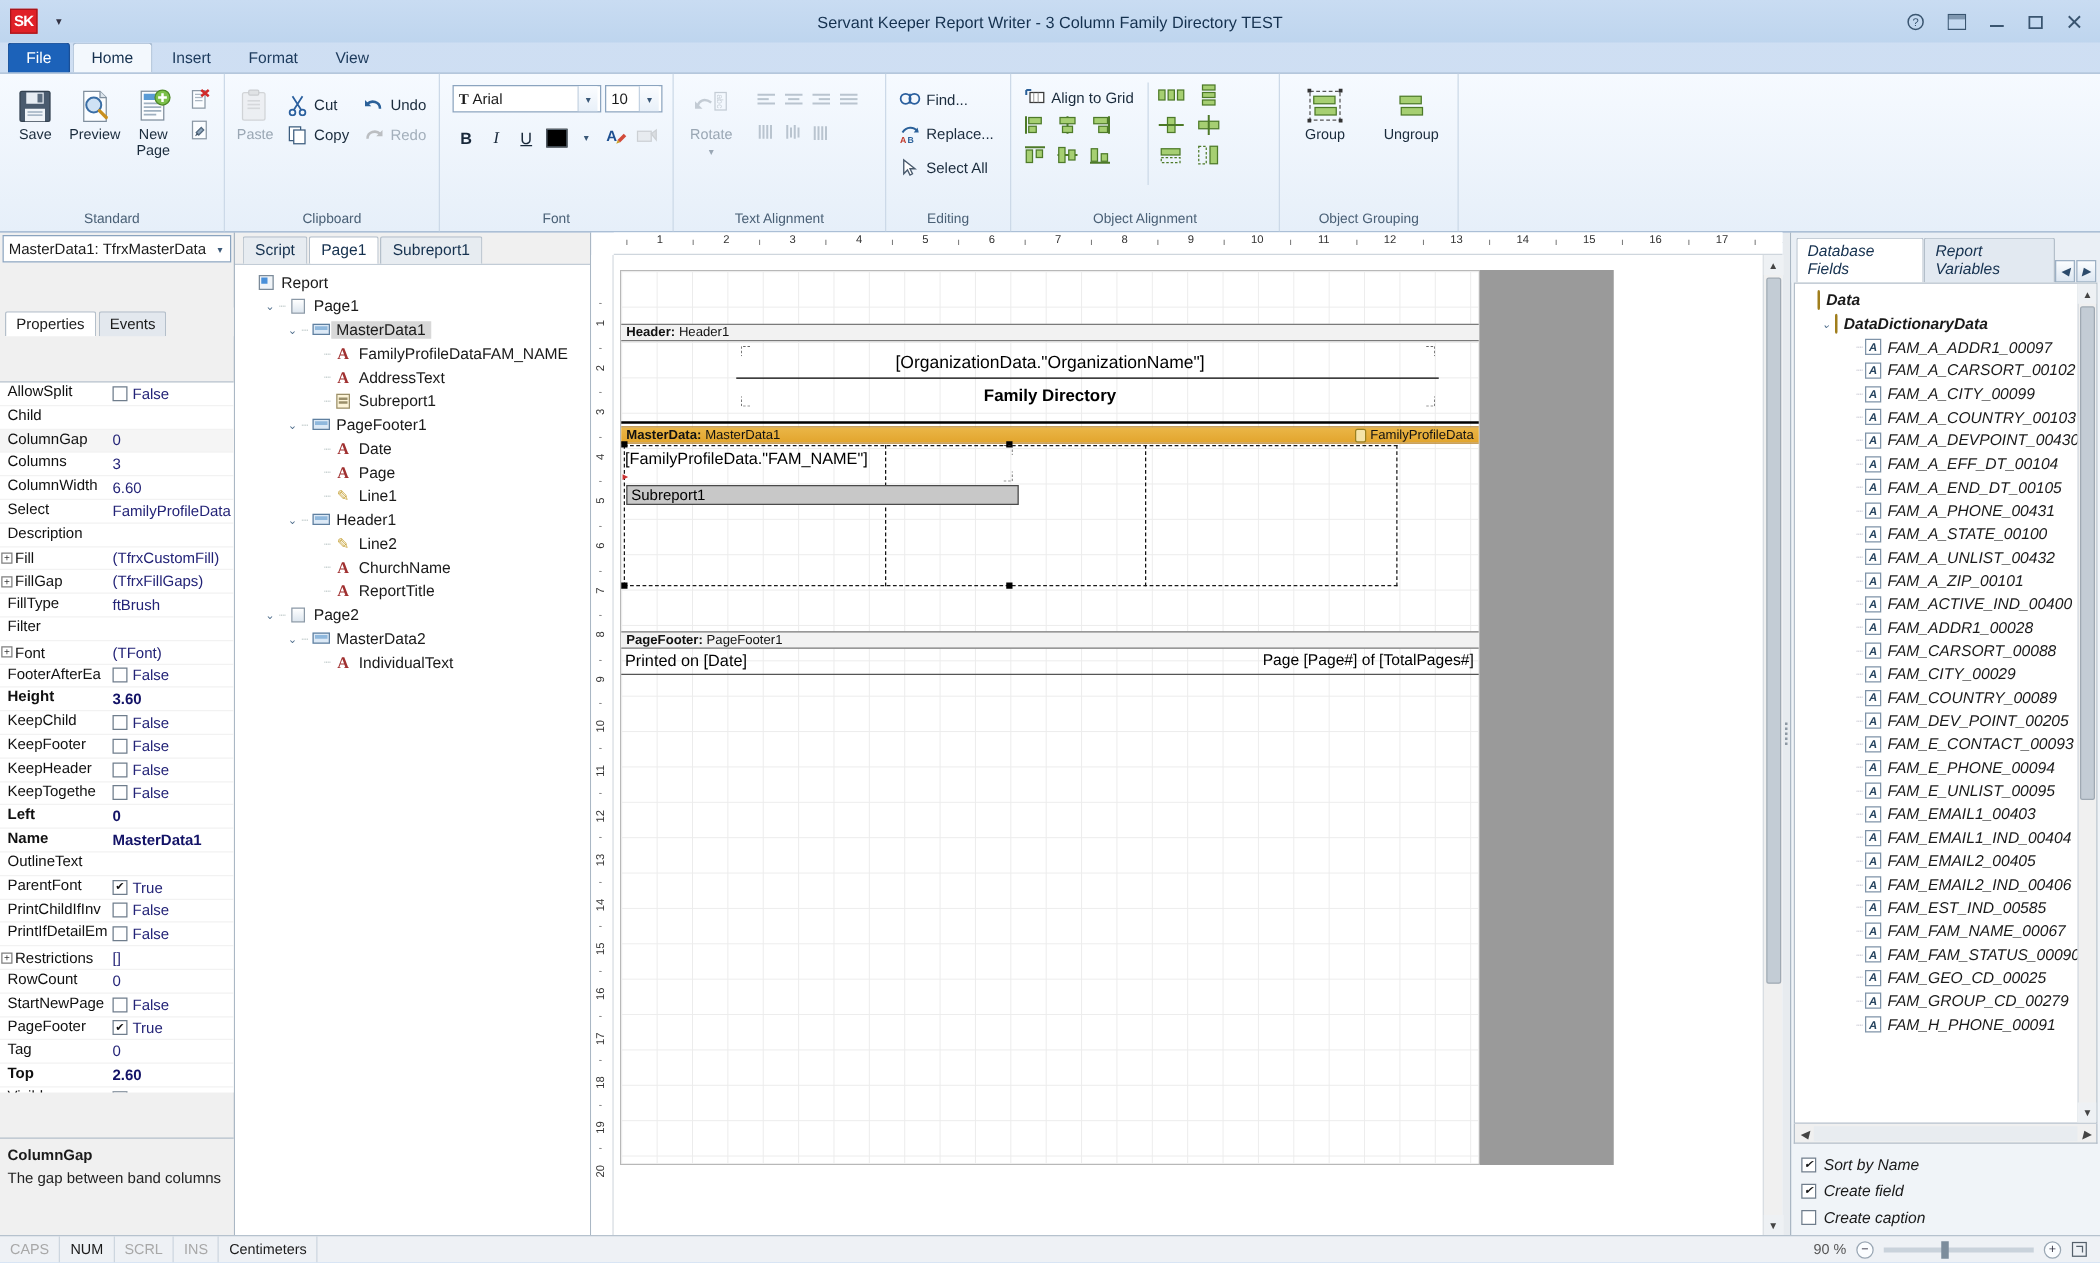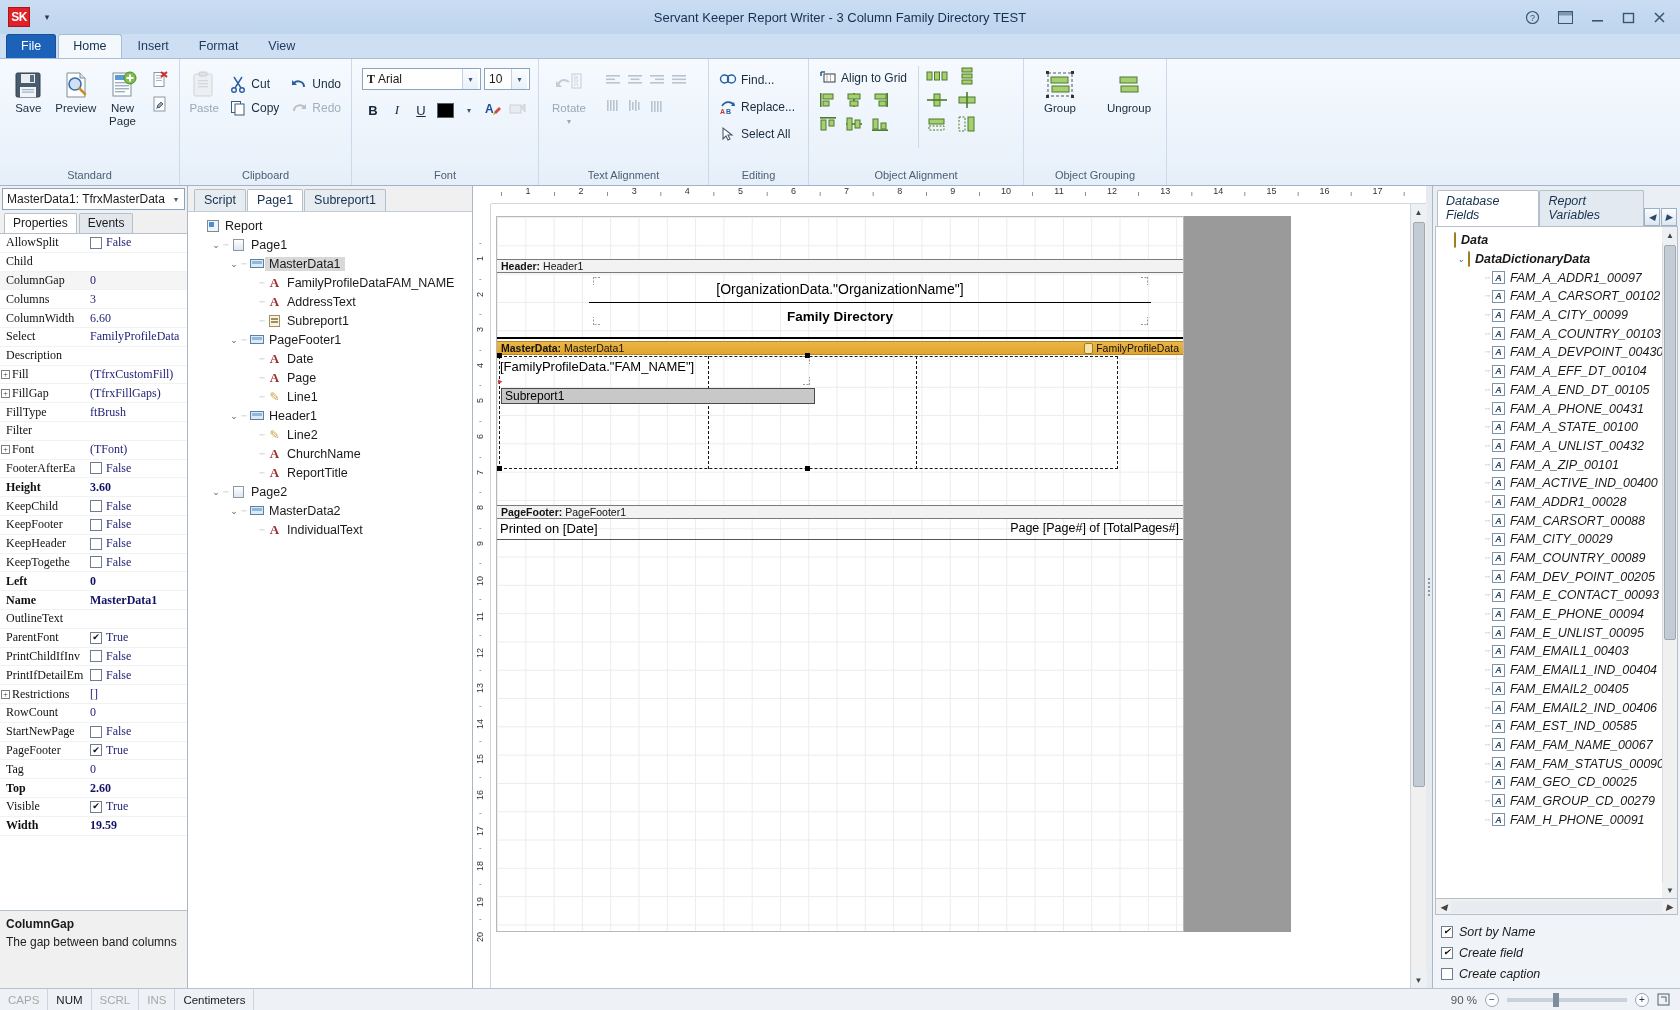--- a/index.html
+++ b/index.html
@@ -125,38 +125,38 @@
   .agrid { display: grid; grid-template-columns: repeat(3, 26px); grid-auto-rows: 24px; }
   .agrid2 { display: grid; grid-template-columns: repeat(4, 26px); grid-auto-rows: 24px; }
 
   
   .body { flex: 1; display: flex; min-height: 0; }
 
   
   .inspector {
     width: 188px; flex: 0 0 188px;
     background: #f0f0f0; border-right: 1px solid #aab7c4;
-    display: flex; flex-direction: column; min-height: 0;
+    display: flex; flex-direction: column; min-height: 0; gap: 36px;
   }
   .obj-select {
     height: 22px; margin: 2px 2px 0 2px;
     background: #fff; border: 1px solid #8ba4bf;
     display: flex; align-items: center; padding-left: 4px;
     font-size: 12px;
   }
   .obj-select .arrow { margin-left: auto; width: 16px; text-align: center; font-size: 8px; color: #3a5878; }
   .insp-tabs { display: flex; gap: 2px; padding: 3px 0 0 4px; background: #f0f0f0; }
   .insp-tab {
     padding: 2px 8px 3px 8px; font-size: 12px;
     border: 1px solid #b4bfca; border-bottom: none; background: #e3e8ee;
     border-radius: 2px 2px 0 0;
   }
   .insp-tab.active { background: #fff; font-weight: normal; }
   .proplist { flex: 1; overflow: hidden; background: #fff; border-top: 1px solid #b4bfca; }
-  .prow { display: flex; height: 18.8px; align-items: center; font-size: 12px; border-bottom: 1px solid #f2f2f2; font-family: Liberation Serif, serif; }
+  .prow { display: flex; height: 18.8px; font-size: 12px; border-bottom: 1px solid #f2f2f2; }
   .prow.alt { background: #f5f5f5; }
   .pname { width: 88px; flex: 0 0 88px; padding-left: 6px; color: #101010; white-space: nowrap; overflow: hidden; }
   .pname.bold { font-weight: bold; }
   .pname.exp { padding-left: 0; display: flex; align-items: center; }
   .expander {
     width: 9px; height: 9px; border: 1px solid #7f7f7f; background: #fff;
     font-size: 8px; line-height: 7px; text-align: center; margin: 0 2px 0 1px; color: #333;
   }
   .pval { flex: 1; color: #232377; padding-left: 2px; white-space: nowrap; overflow: hidden; display: flex; align-items: center; gap: 4px;}
   .pval.bold { font-weight: bold; color: #121266; }

